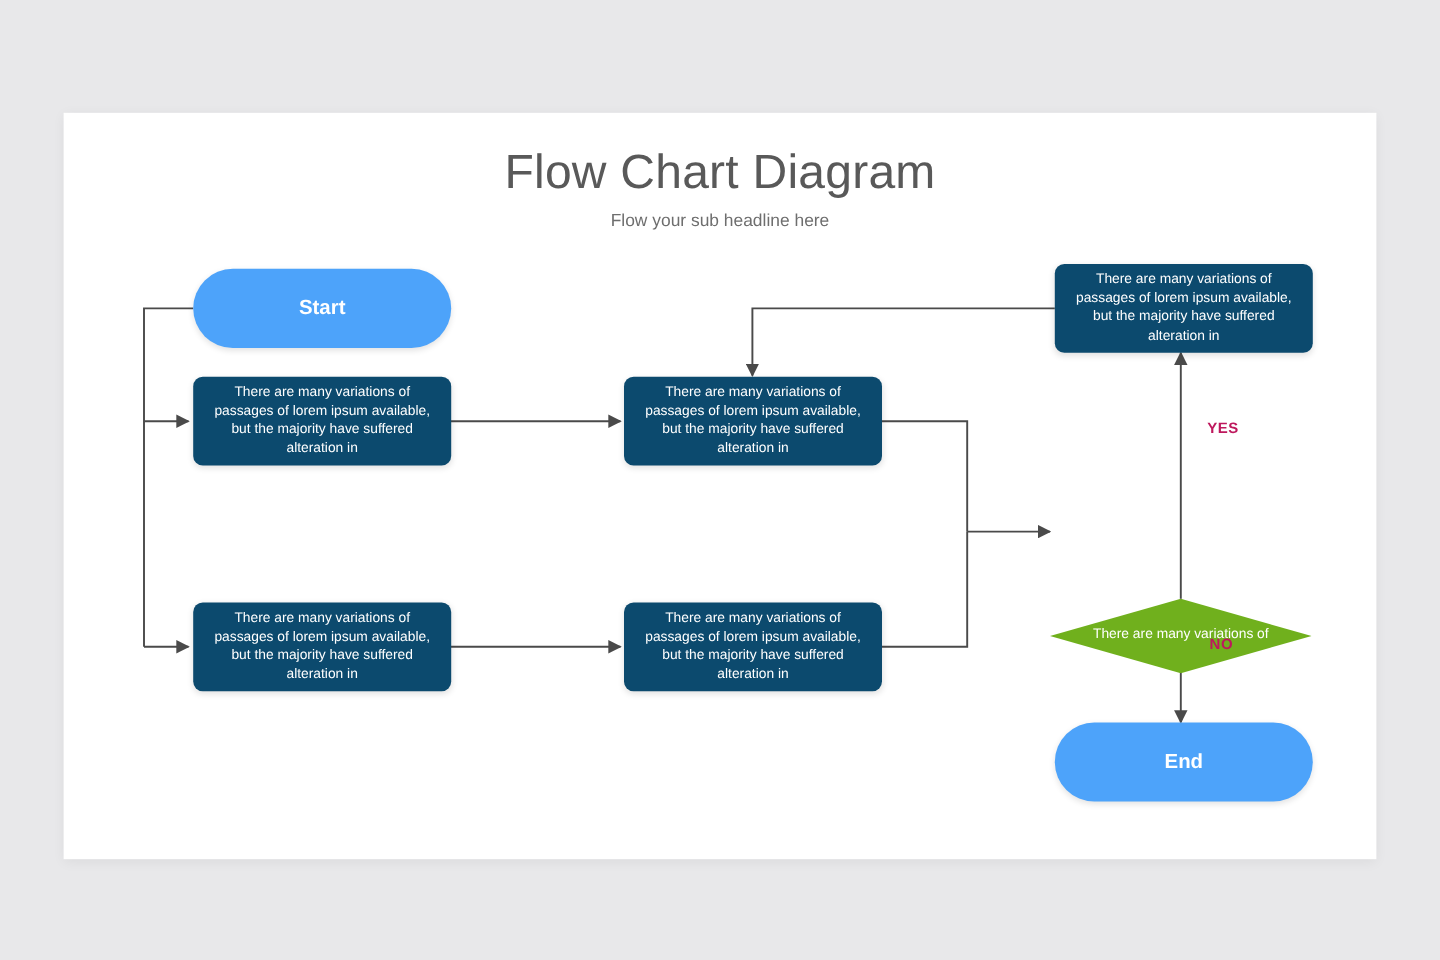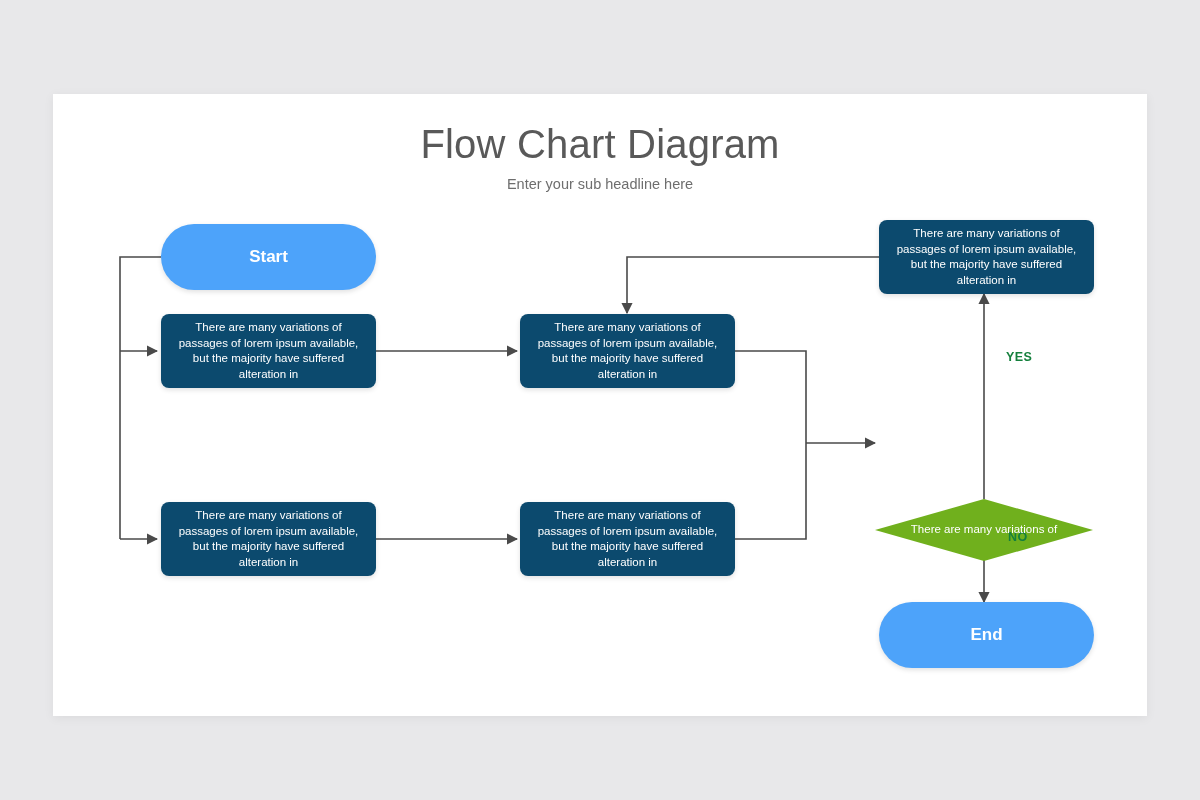--- a/index.html
+++ b/index.html
@@ -98,31 +98,31 @@
     position: relative;
     z-index: 2;
     width: 100%;
     text-align: center;
     color: #ffffff;
   }
   .edge-label {
     position: absolute;
     font-size: 12.5px;
     font-weight: bold;
-    color: #15803d;
+    color: #be185d;
     letter-spacing: 0.4px;
   }
 </style>
 </head>
 <body>
 
 <div class="slide-card">
 
   <div class="page-title">Flow Chart Diagram</div>
-  <div class="page-subtitle">Enter your sub headline here</div>
+  <div class="page-subtitle">Flow your sub headline here</div>
 
   <div class="canvas">
 
     <svg class="edges" viewBox="0 0 1094 622" width="1094" height="622">
       <defs>
         <marker id="arrow" viewBox="0 0 10 10" refX="9" refY="5" markerWidth="7" markerHeight="7" orient="auto-start-reverse">
           <path d="M 0 0 L 10 5 L 0 10 z" fill="#4a4a4a"></path>
         </marker>
       </defs>
       <g stroke="#4a4a4a" stroke-width="1.6" fill="none">

